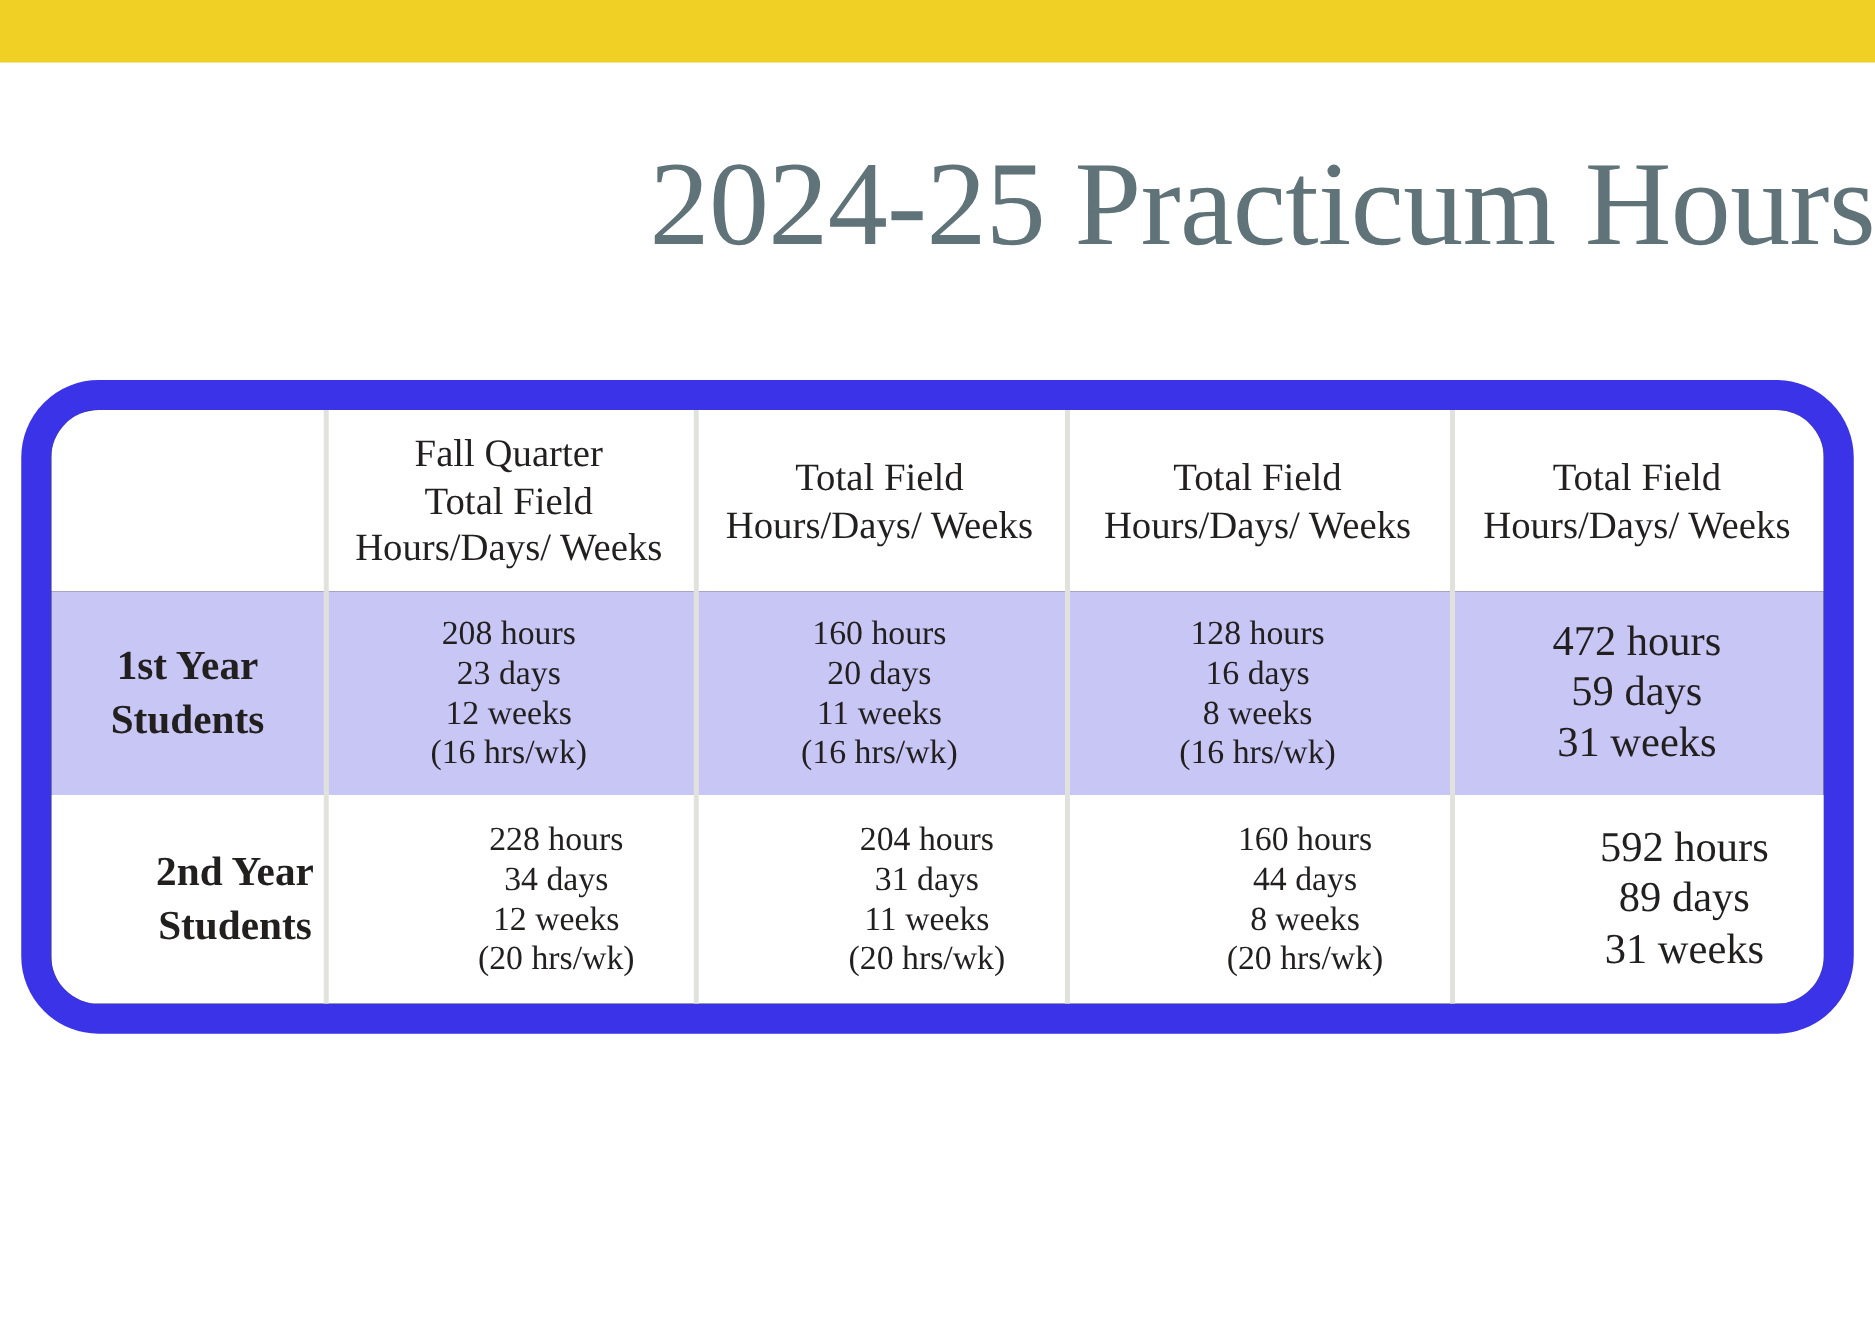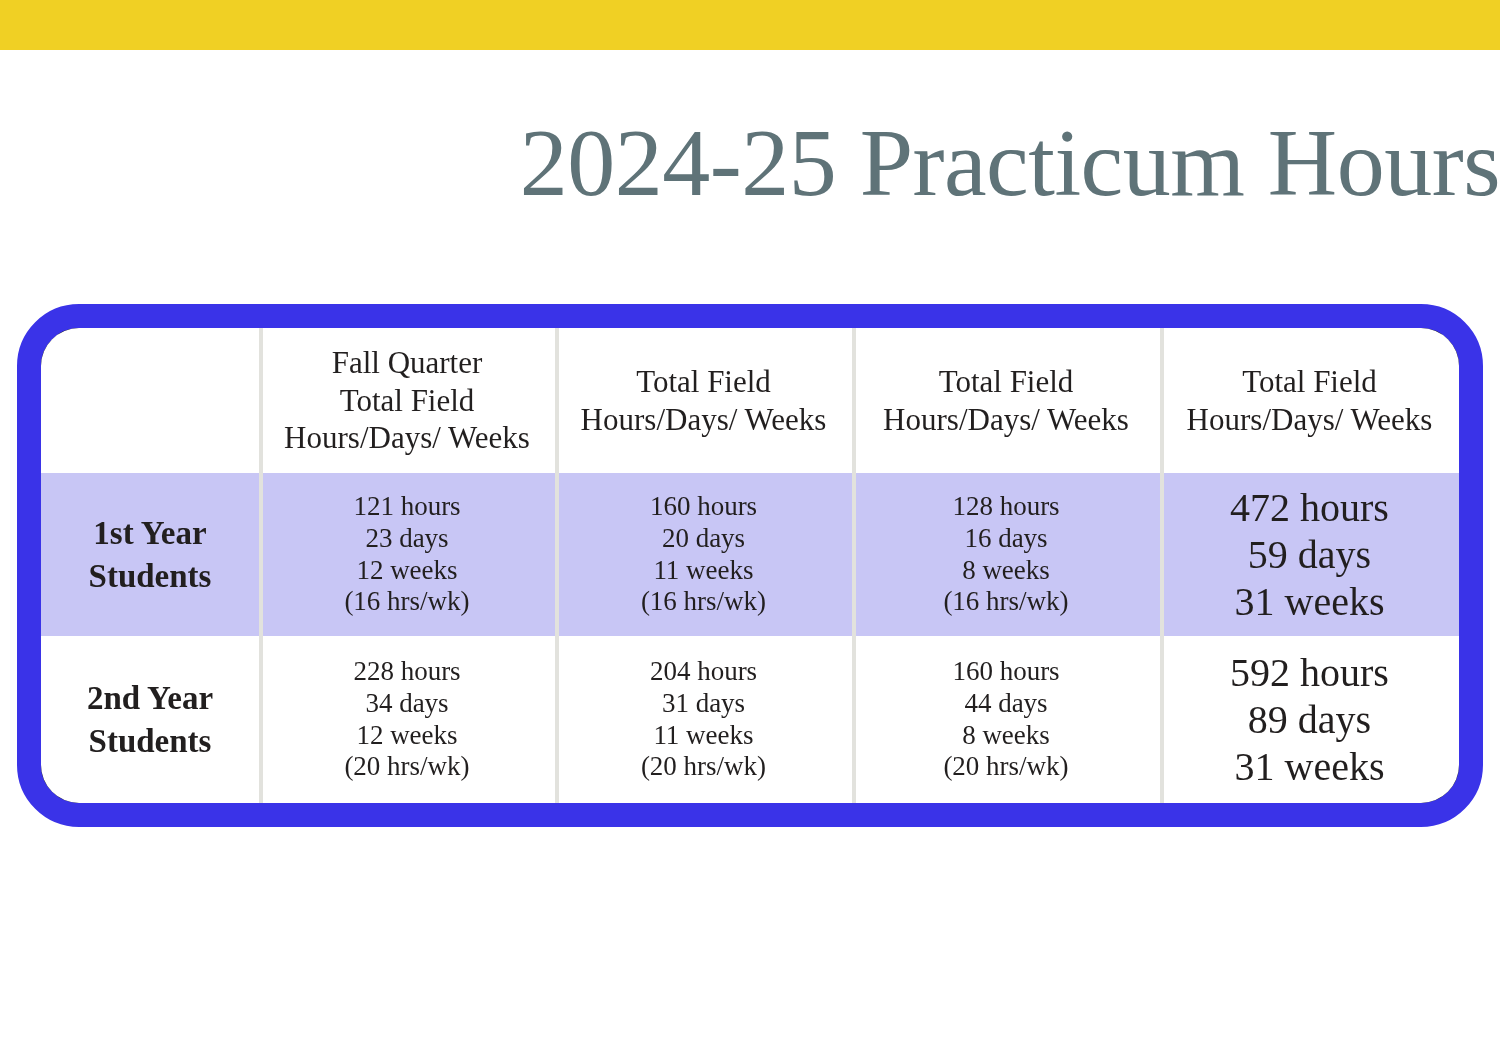--- a/index.html
+++ b/index.html
@@ -66,21 +66,21 @@
 
   .row {
     display: flex;
     flex-direction: row;
     width: 100%;
     position: relative;
   }
 
   .row-header { height: 145px; background: #FFFFFF; }
   .row-first  { height: 163px; background: #C8C6F5; }
-  .row-second { height: 167px; background: #FFFFFF; }
+  .row-second { height: 167px; background: #FFFFFF; padding-left: 38px; }
 
   .cell {
     position: relative;
     box-sizing: border-box;
     display: flex;
     flex-direction: column;
     align-items: center;
     justify-content: center;
     text-align: center;
     color: #221F1F;
@@ -125,21 +125,21 @@
 
   
   .dline {
     font-size: 27px;
     line-height: 1.18;
     white-space: nowrap;
   }
 
   
   .tline {
-    font-size: 40px;
+    font-size: 34px;
     line-height: 1.18;
     white-space: nowrap;
   }
 </style>
 </head>
 <body>
 
 <div class="top-band"></div>
 
 <div class="page-title">2024-25 Practicum Hours</div>
@@ -174,21 +174,21 @@
       </div>
     </div>
 
     <div class="row row-first">
       <div class="cell col-label">
         <div class="rlabel">1st Year</div>
         <div class="rlabel">Students</div>
       </div>
 
       <div class="cell col-fall">
-        <div class="dline">121 hours</div>
+        <div class="dline">208 hours</div>
         <div class="dline">23 days</div>
         <div class="dline">12 weeks</div>
         <div class="dline">(16 hrs/wk)</div>
       </div>
 
       <div class="cell col-winter">
         <div class="dline">160 hours</div>
         <div class="dline">20 days</div>
         <div class="dline">11 weeks</div>
         <div class="dline">(16 hrs/wk)</div>

